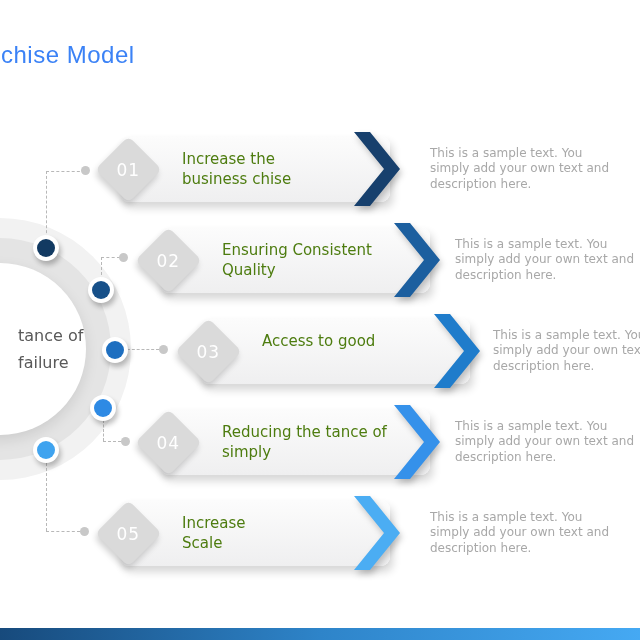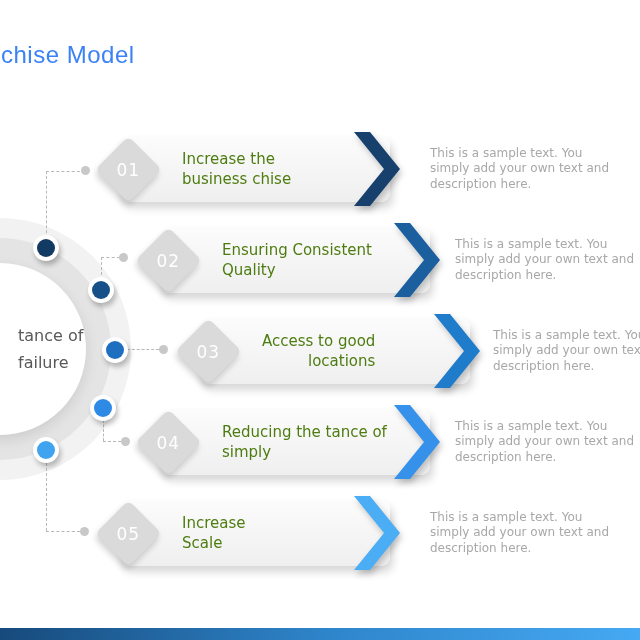--- a/index.html
+++ b/index.html
@@ -124,21 +124,20 @@
       </div>
       <div class="bar" style="left: 200px; top: 318px;"></div>
       <svg class="chevron" width="46" height="74" viewBox="0 0 46 74" style="left: 434px; top: 314px;">
         <polygon points="0,0 16,0 46,37 16,74 0,74 30,37" fill="#1f7ccb"></polygon>
       </svg>
       <div class="diamond" style="left: 184.5px; top: 327.5px;">
         <span>03</span>
       </div>
       <div class="item-label" style="left: 262px; top: 331px; text-align: right;">
         <div>Access to good</div>
-        <div>locations</div>
       </div>
       <div class="desc" style="left: 493px; top: 328px;">
         <div>This is a sample text. You</div>
         <div>simply add your own text and</div>
         <div>description here.</div>
       </div>
       <div class="bar" style="left: 160px; top: 409px;"></div>
       <svg class="chevron" width="46" height="74" viewBox="0 0 46 74" style="left: 394px; top: 405px;">
         <polygon points="0,0 16,0 46,37 16,74 0,74 30,37" fill="#3591ea"></polygon>
       </svg>

